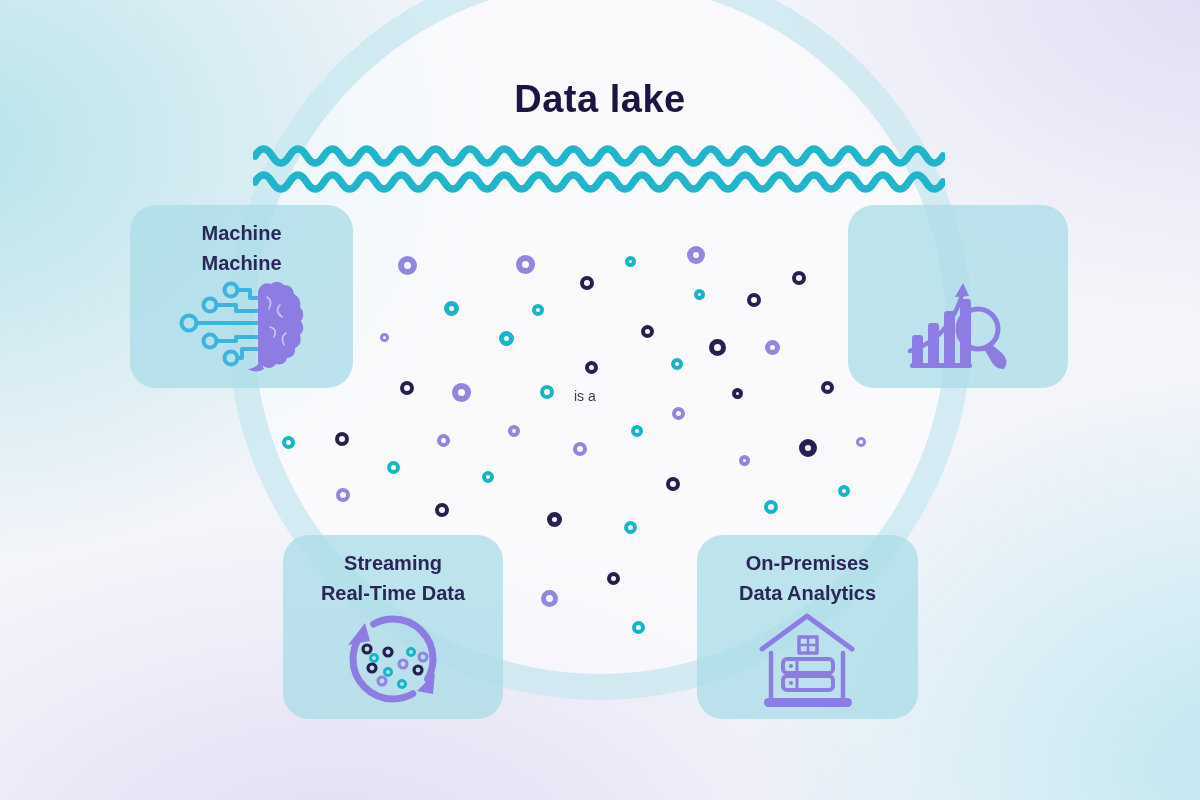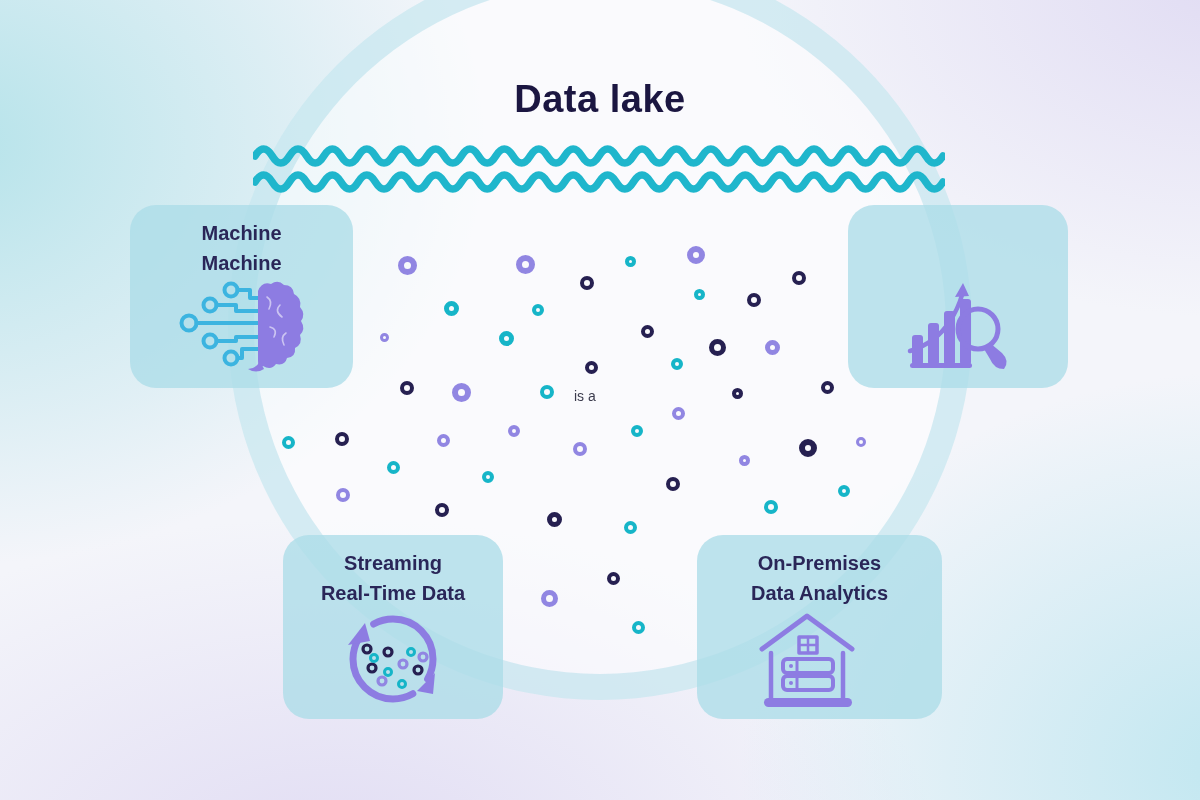--- a/index.html
+++ b/index.html
@@ -164,21 +164,21 @@
       <circle cx="39" cy="61" r="3.5" fill="none" stroke="var(--teal)" stroke-width="3"></circle>
       <circle cx="76" cy="55" r="3.5" fill="none" stroke="var(--teal)" stroke-width="3"></circle>
       <circle cx="53" cy="75" r="3.5" fill="none" stroke="var(--teal)" stroke-width="3"></circle>
       <circle cx="67" cy="87" r="3.5" fill="none" stroke="var(--teal)" stroke-width="3"></circle>
       <circle cx="68" cy="67" r="4" fill="none" stroke="var(--purple)" stroke-width="3.2"></circle>
       <circle cx="88" cy="60" r="4" fill="none" stroke="var(--purple)" stroke-width="3.2"></circle>
       <circle cx="47" cy="84" r="4" fill="none" stroke="var(--purple)" stroke-width="3.2"></circle>
     </svg>
   </div>
 
-  <div class="card" style="left:697px;top:535px;width:245px;height:184px;">
+  <div class="card" style="left:697px;top:535px;width:221px;height:184px;">
     <div class="card-title">
       <div>On-Premises</div>
       <div>Data Analytics</div>
     </div>
     <svg class="card-icon" style="left:53px;top:73px;" width="116" height="106" viewBox="0 0 116 106">
       <path class="st-purple" style="stroke-width:5" d="M12 41 L57 8 L102 41"></path>
       <path class="st-purple" style="stroke-width:4.5" d="M21 45 V90"></path>
       <path class="st-purple" style="stroke-width:4.5" d="M93 45 V90"></path>
       <rect class="st-purple" style="stroke-width:3.5" x="49" y="29" width="18" height="16"></rect>
       <path class="st-purple" style="stroke-width:2.5" d="M58 29 V45 M49 37 H67"></path>

